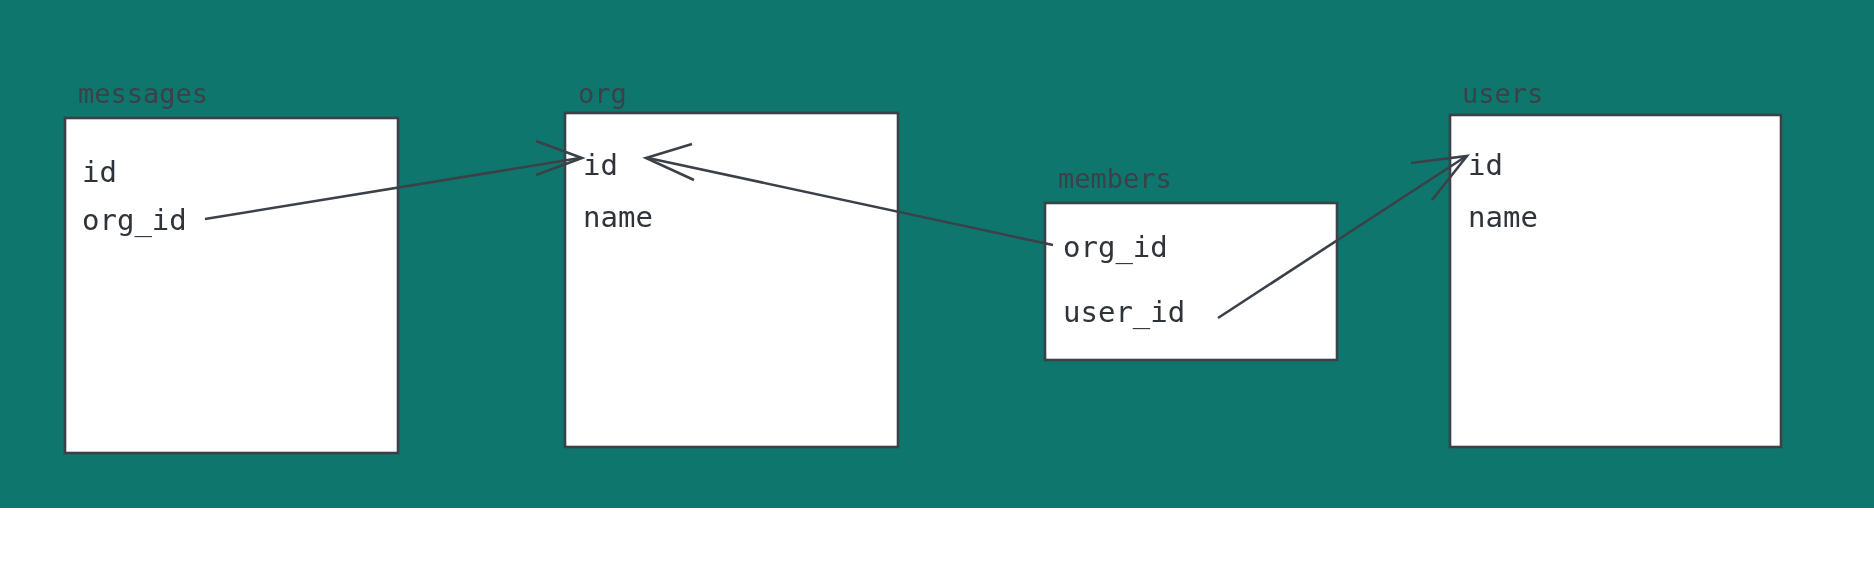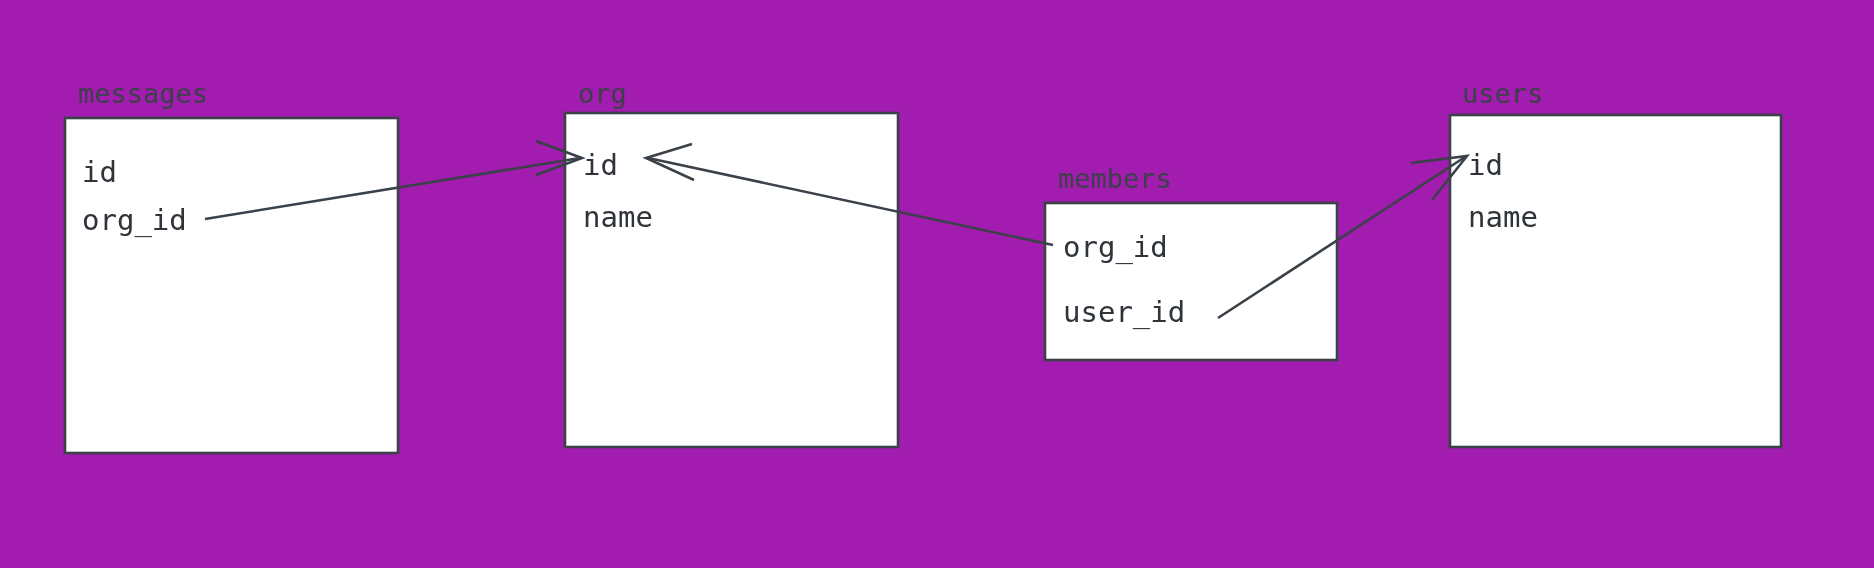--- a/index.html
+++ b/index.html
@@ -7,22 +7,22 @@
     margin: 0;
     padding: 0;
     background: #ffffff;
   }
   body {
     font-family: "DejaVu Sans Mono", "Liberation Mono", monospace;
   }
   #canvas-wrap {
     position: relative;
     width: 1874px;
-    height: 568px;
-    background: #a21caf;
+    height: 508px;
+    background: #0f766e;
     overflow: hidden;
   }
   svg#er-svg {
     display: block;
     width: 1874px;
     height: 568px;
   }
   .tbl-box {
     fill: #ffffff;
     stroke: #3b4148;

